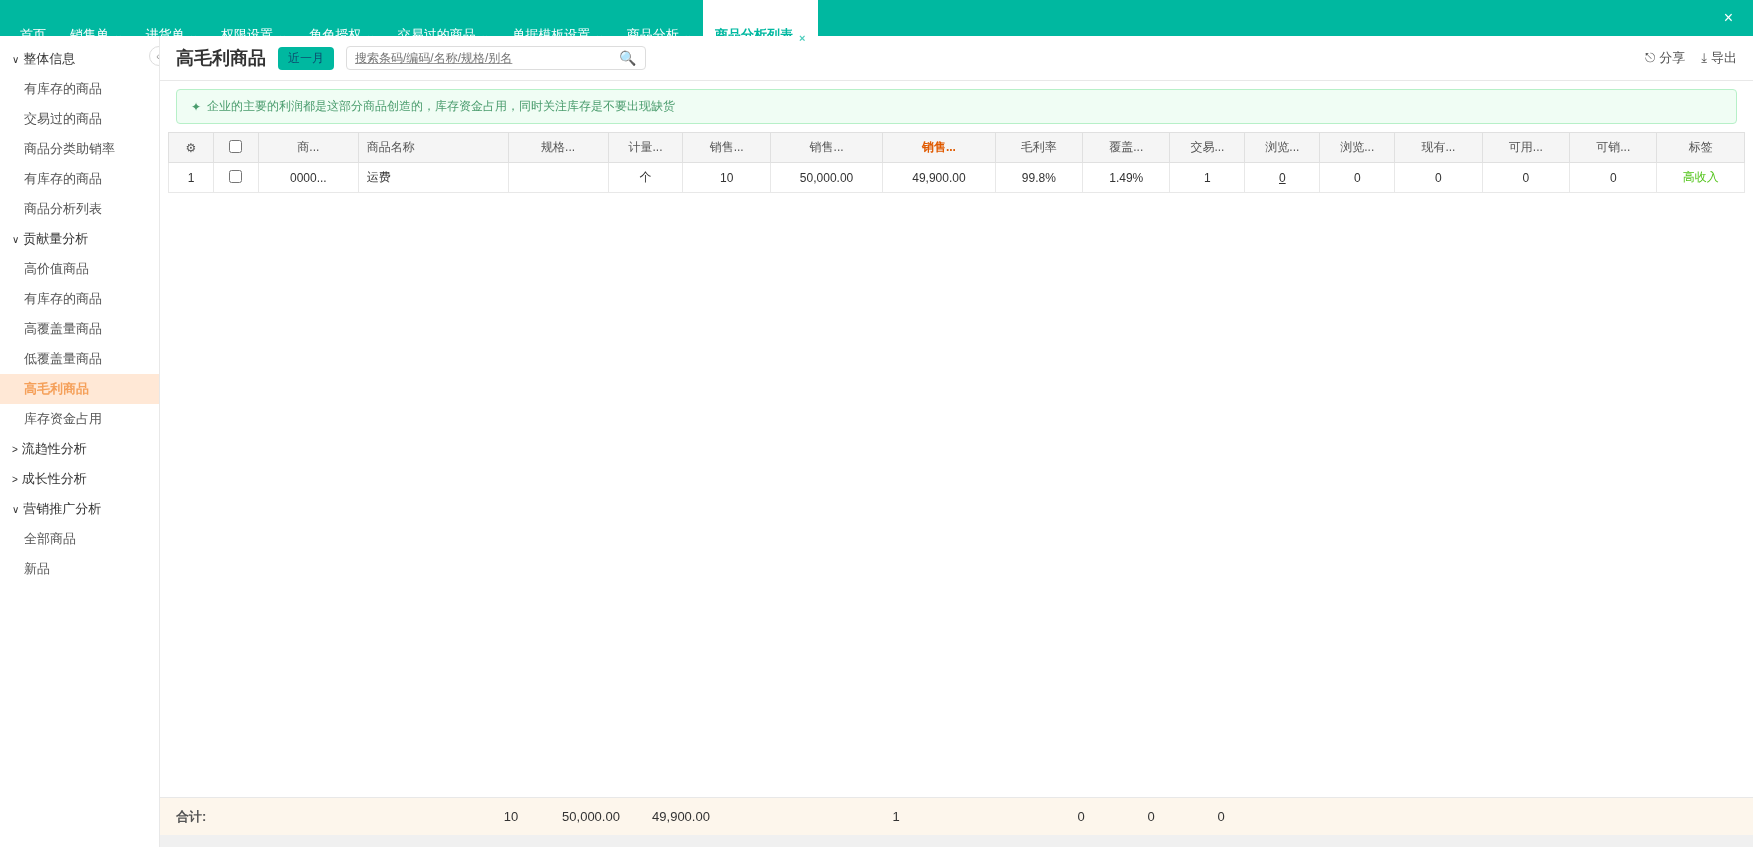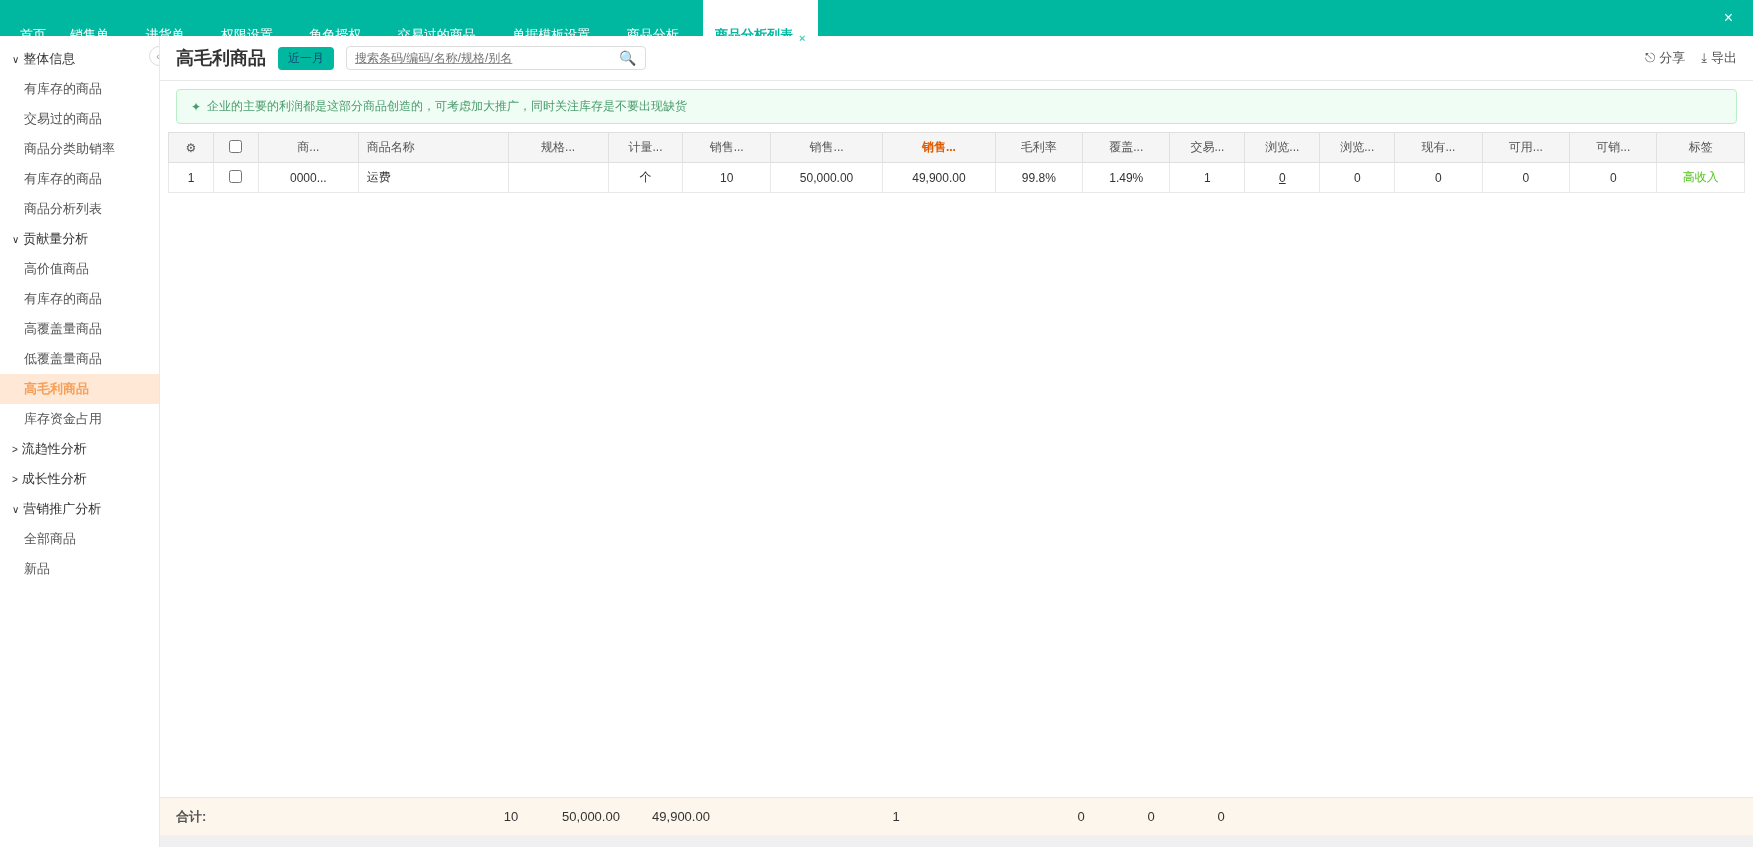--- a/index.html
+++ b/index.html
@@ -416,21 +416,21 @@
         </div>
         <div class="action-btn">
           <span>⤓</span>
           <span>导出</span>
         </div>
       </div>
     </div>
 
     <div class="info-banner">
       <span>✦</span>
-      <span>企业的主要的利润都是这部分商品创造的，可考虑加大推广，同时关注库存是不要出现缺货</span>
+      <span>企业的主要的利润都是这部分商品创造的，库存资金占用，同时关注库存是不要出现缺货</span>
     </div>
 
     <div class="table-wrap">
       <table>
         <thead>
           <tr>
             <th class="col-seq">
               <span>⚙</span>
             </th>
             <th class="col-check">

